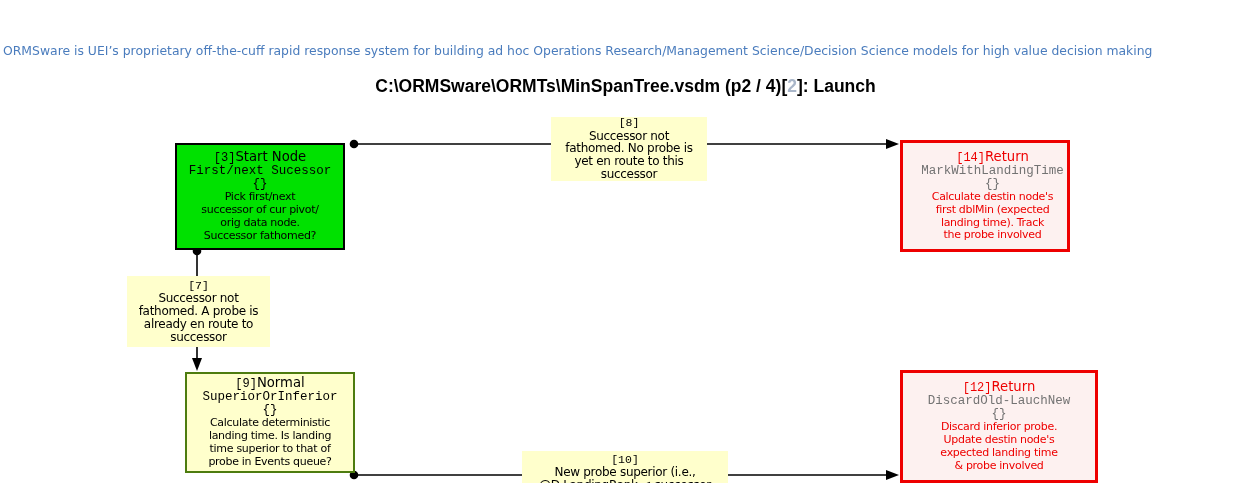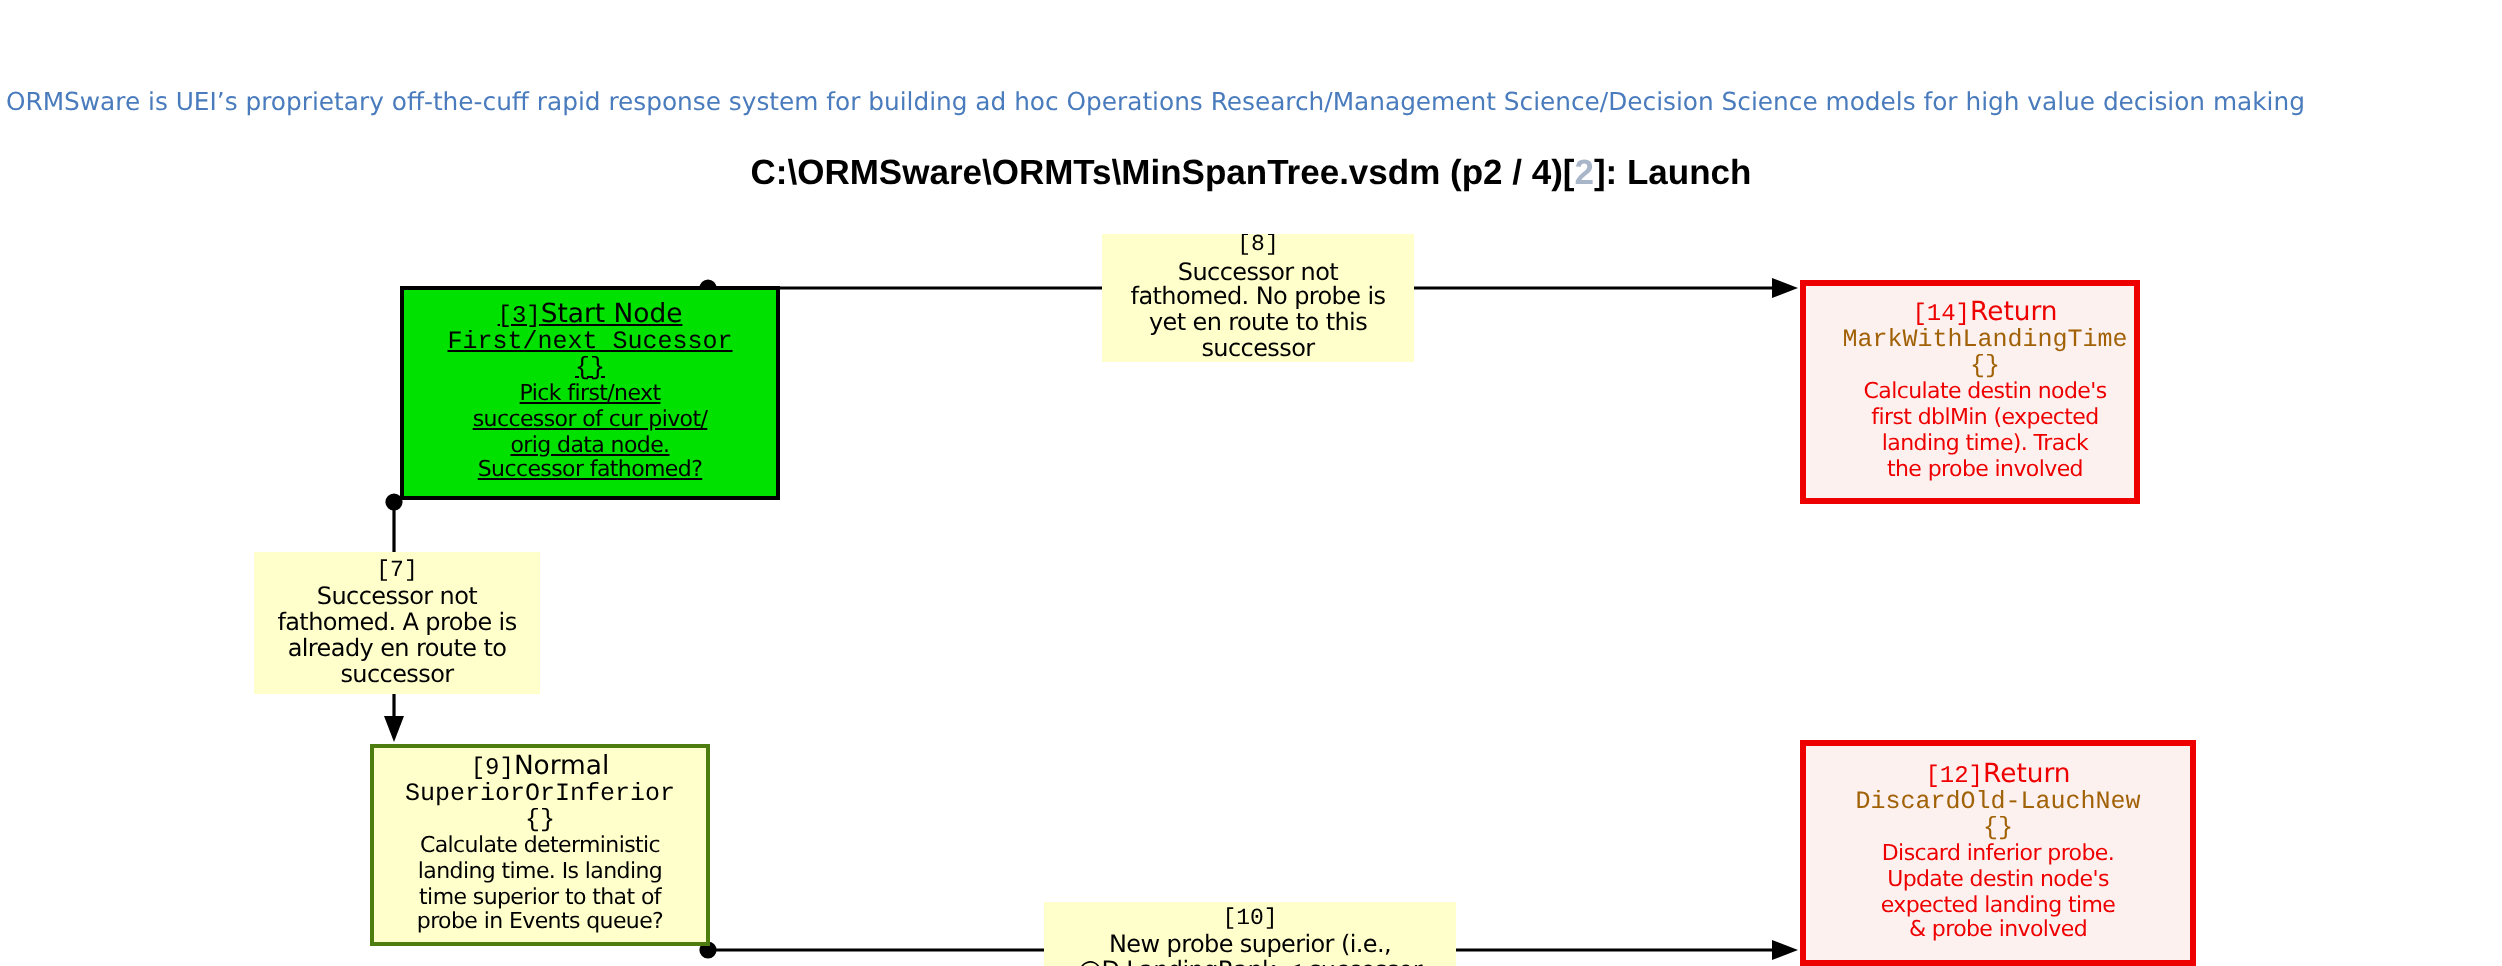--- a/index.html
+++ b/index.html
@@ -33,21 +33,21 @@
     overflow:hidden;box-sizing:border-box;color:#000;
   }
   .node .hdr{font-size:13.2px;line-height:14px;white-space:pre;}
   .node .hdr .num{font-family:"Liberation Mono",monospace;font-size:12px;}
   .node .mono{font-family:"Liberation Mono",monospace;font-size:12.5px;line-height:13px;white-space:pre;}
   .node .desc{font-size:11px;line-height:12.8px;letter-spacing:-0.3px;white-space:pre;}
   .start{background:var(--start-node-fill);border:2px solid #000;}
   .normal{background:var(--normal-node-fill);border:2px solid #4d7c0f;}
   .return{background:var(--return-node-fill);border:3px solid var(--return-border);}
   .return .hdr,.return .desc{color:var(--return-text);}
-  .return .mono{color:#a16207;}
+  .return .mono{color:#737373;}
   .edge-label{
     position:absolute;z-index:2;display:flex;flex-direction:column;
     align-items:center;justify-content:center;text-align:center;
     background:var(--label-fill);color:#000;overflow:hidden;box-sizing:border-box;
   }
   .edge-label .num{font-family:"Liberation Mono",monospace;font-size:11.5px;line-height:12.5px;}
   .edge-label .desc{font-size:12px;line-height:12.8px;letter-spacing:-0.3px;white-space:pre;}
 </style>
 </head>
 <body>
@@ -66,21 +66,21 @@
 
     <line x1="197" y1="211" x2="197" y2="319" stroke="#000" stroke-width="1.6"></line>
     <polygon points="197,331 192,318 202,318" fill="#000"></polygon>
     <circle cx="197" cy="211" r="4.3" fill="#000"></circle>
 
     <line x1="355" y1="435" x2="887" y2="435" stroke="#000" stroke-width="1.6"></line>
     <polygon points="899,435 886,430 886,440" fill="#000"></polygon>
     <circle cx="354" cy="435" r="4.3" fill="#000"></circle>
   </svg>
 
-  <div class="node start" style="left:200px;top:103px;width:190px;height:107px;text-decoration:underline;">
+  <div class="node start" style="left:175px;top:103px;width:170px;height:107px;">
     <div class="hdr"><span class="num">[3]</span><span>Start Node</span></div>
     <div class="mono">First/next Sucessor</div>
     <div class="mono">{}</div>
     <div class="desc">Pick first/next
 successor of cur pivot/
 orig data node.
 Successor fathomed?</div>
   </div>
 
   <div class="edge-label" style="left:551px;top:77px;width:156px;height:64px;">

